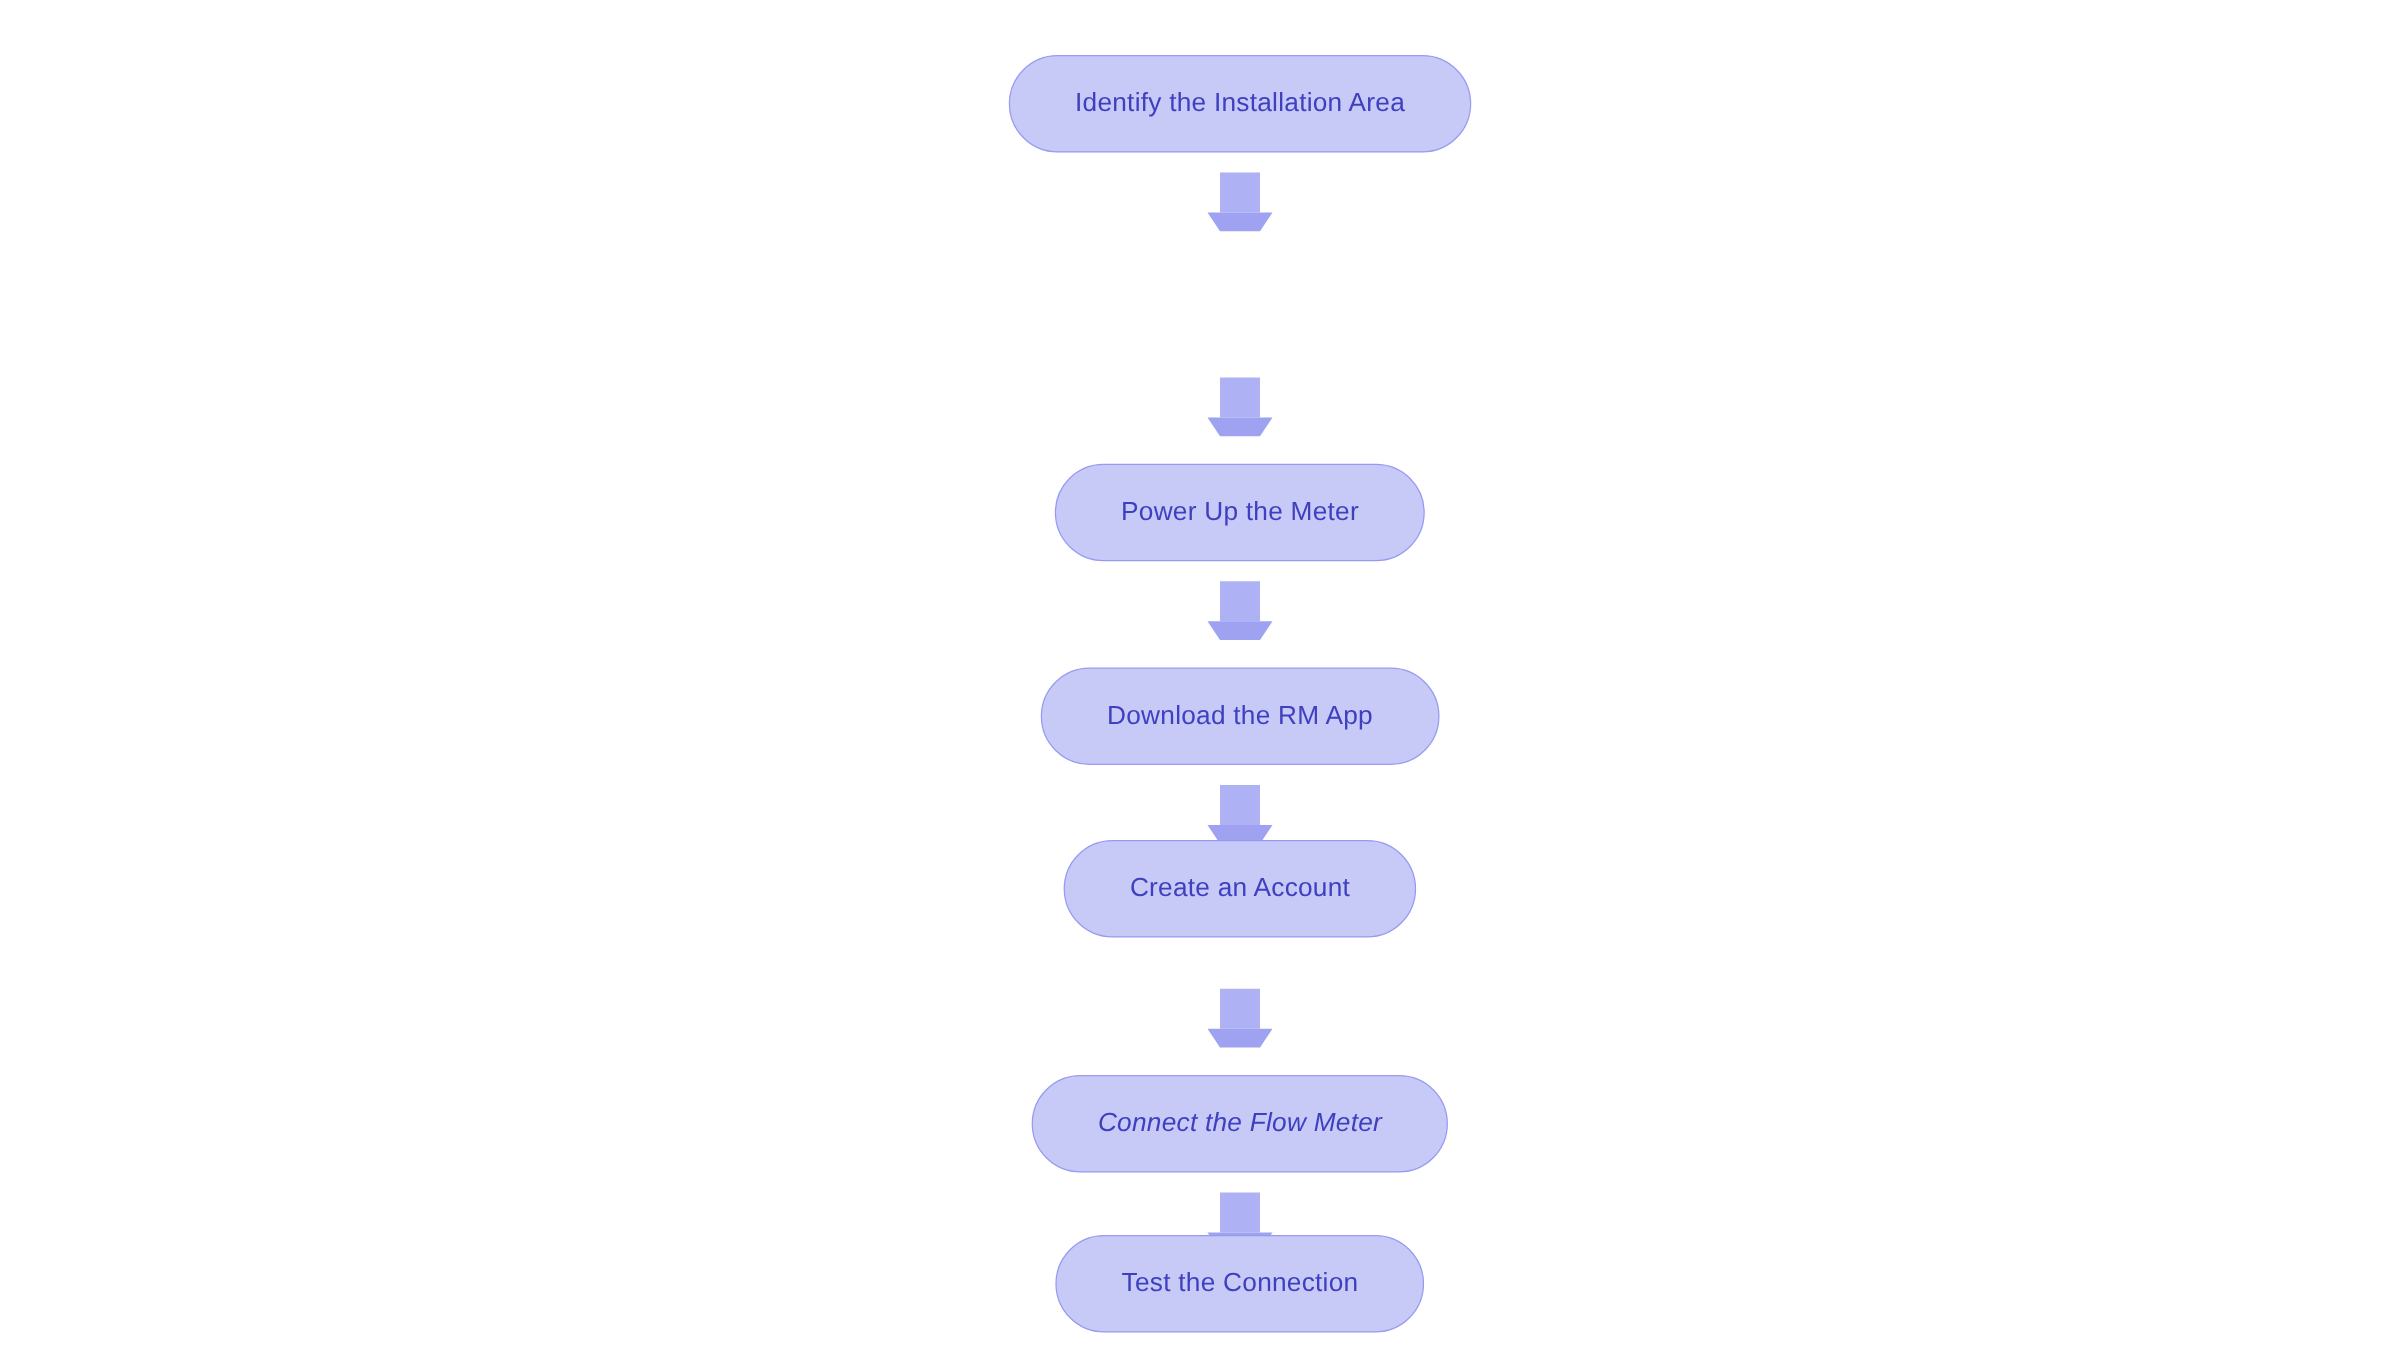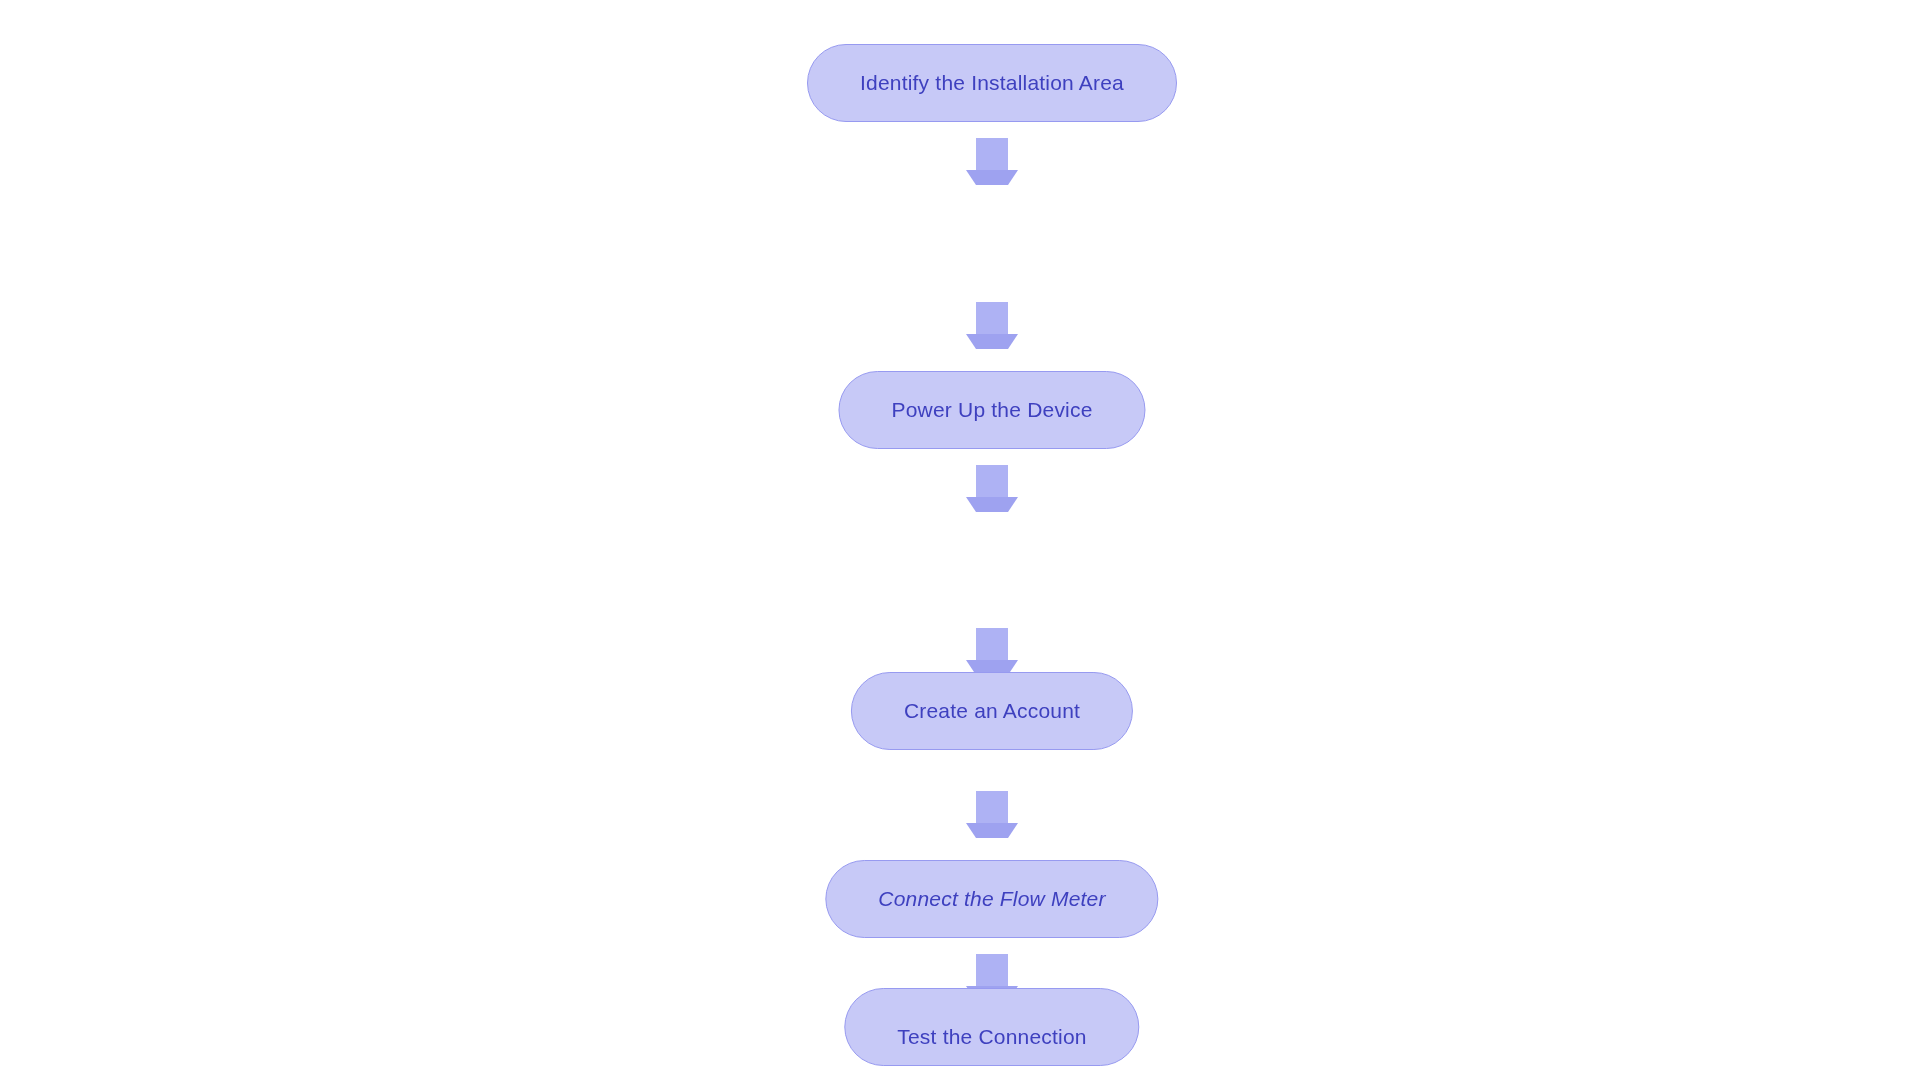--- a/index.html
+++ b/index.html
@@ -40,21 +40,21 @@
     font-size: 21px;
     letter-spacing: 0.2px;
     color: var(--node-text);
   }
   .n1 { top: 12px; }
   .n2 { top: 176px; }
   .n3 { top: 339px; }
   .n4 { top: 502px; }
   .n5 { top: 640px; }
   .n6 { top: 828px; font-style: italic; }
-  .n7 { top: 956px; align-items: flex-end; }
+  .n7 { top: 956px; }
 
   .connector {
     position: absolute;
     left: 50%;
     transform: translateX(-50%);
     width: 22px;
     display: flex;
     flex-direction: column;
     align-items: center;
   }
@@ -91,28 +91,31 @@
     <div class="arrowhead"></div>
   </div>
 
 
   <div class="connector c2">
     <div class="line"></div>
     <div class="arrowhead"></div>
   </div>
 
   <div class="node n3">
-    <span class="node-label">Power Up the Device</span>
+    <span class="node-label">Power Up the Meter</span>
   </div>
 
   <div class="connector c3">
     <div class="line"></div>
     <div class="arrowhead"></div>
   </div>
 
+  <div class="node n4">
+    <span class="node-label">Download the RM App</span>
+  </div>
 
   <div class="connector c4">
     <div class="line"></div>
     <div class="arrowhead"></div>
   </div>
 
   <div class="node n5">
     <span class="node-label">Create an Account</span>
   </div>
 

